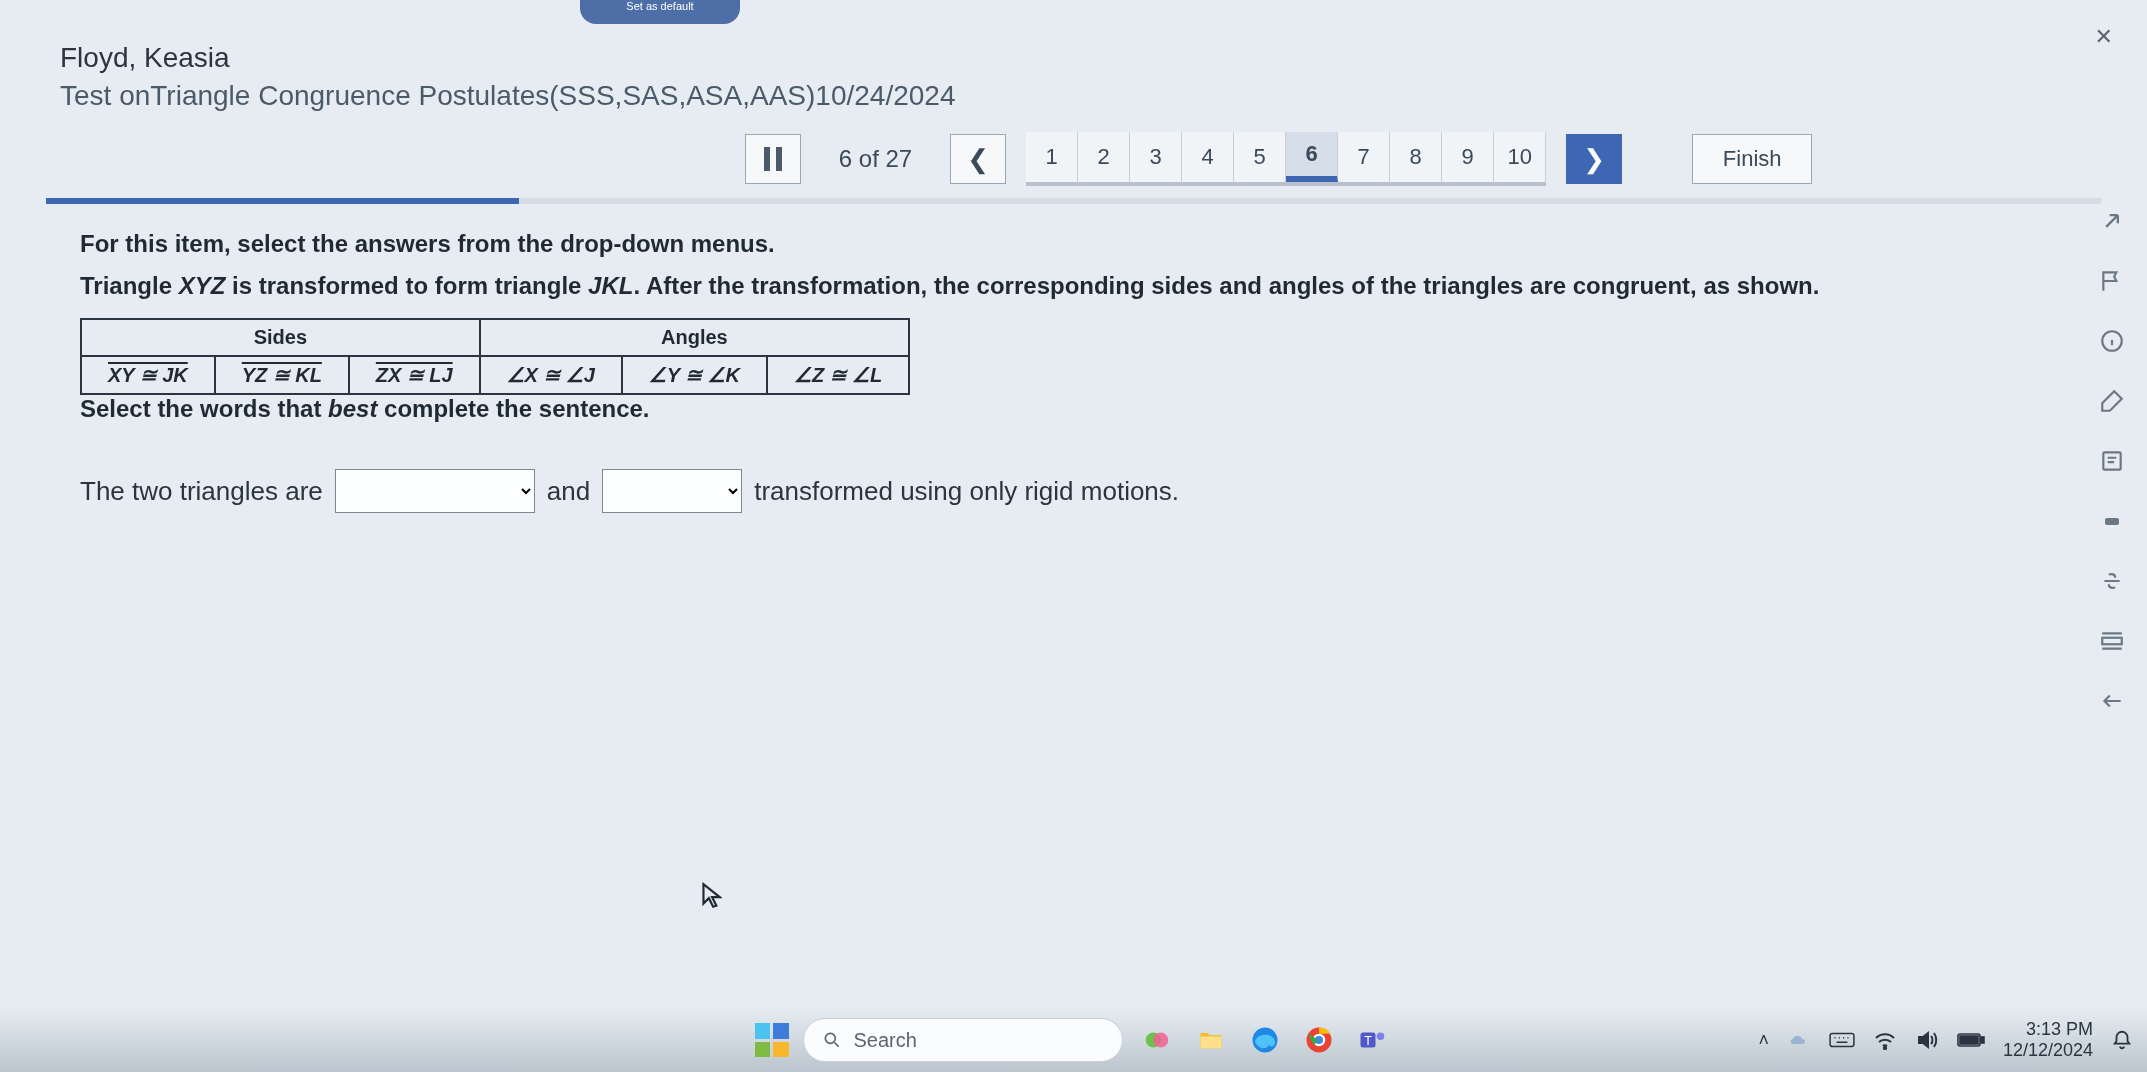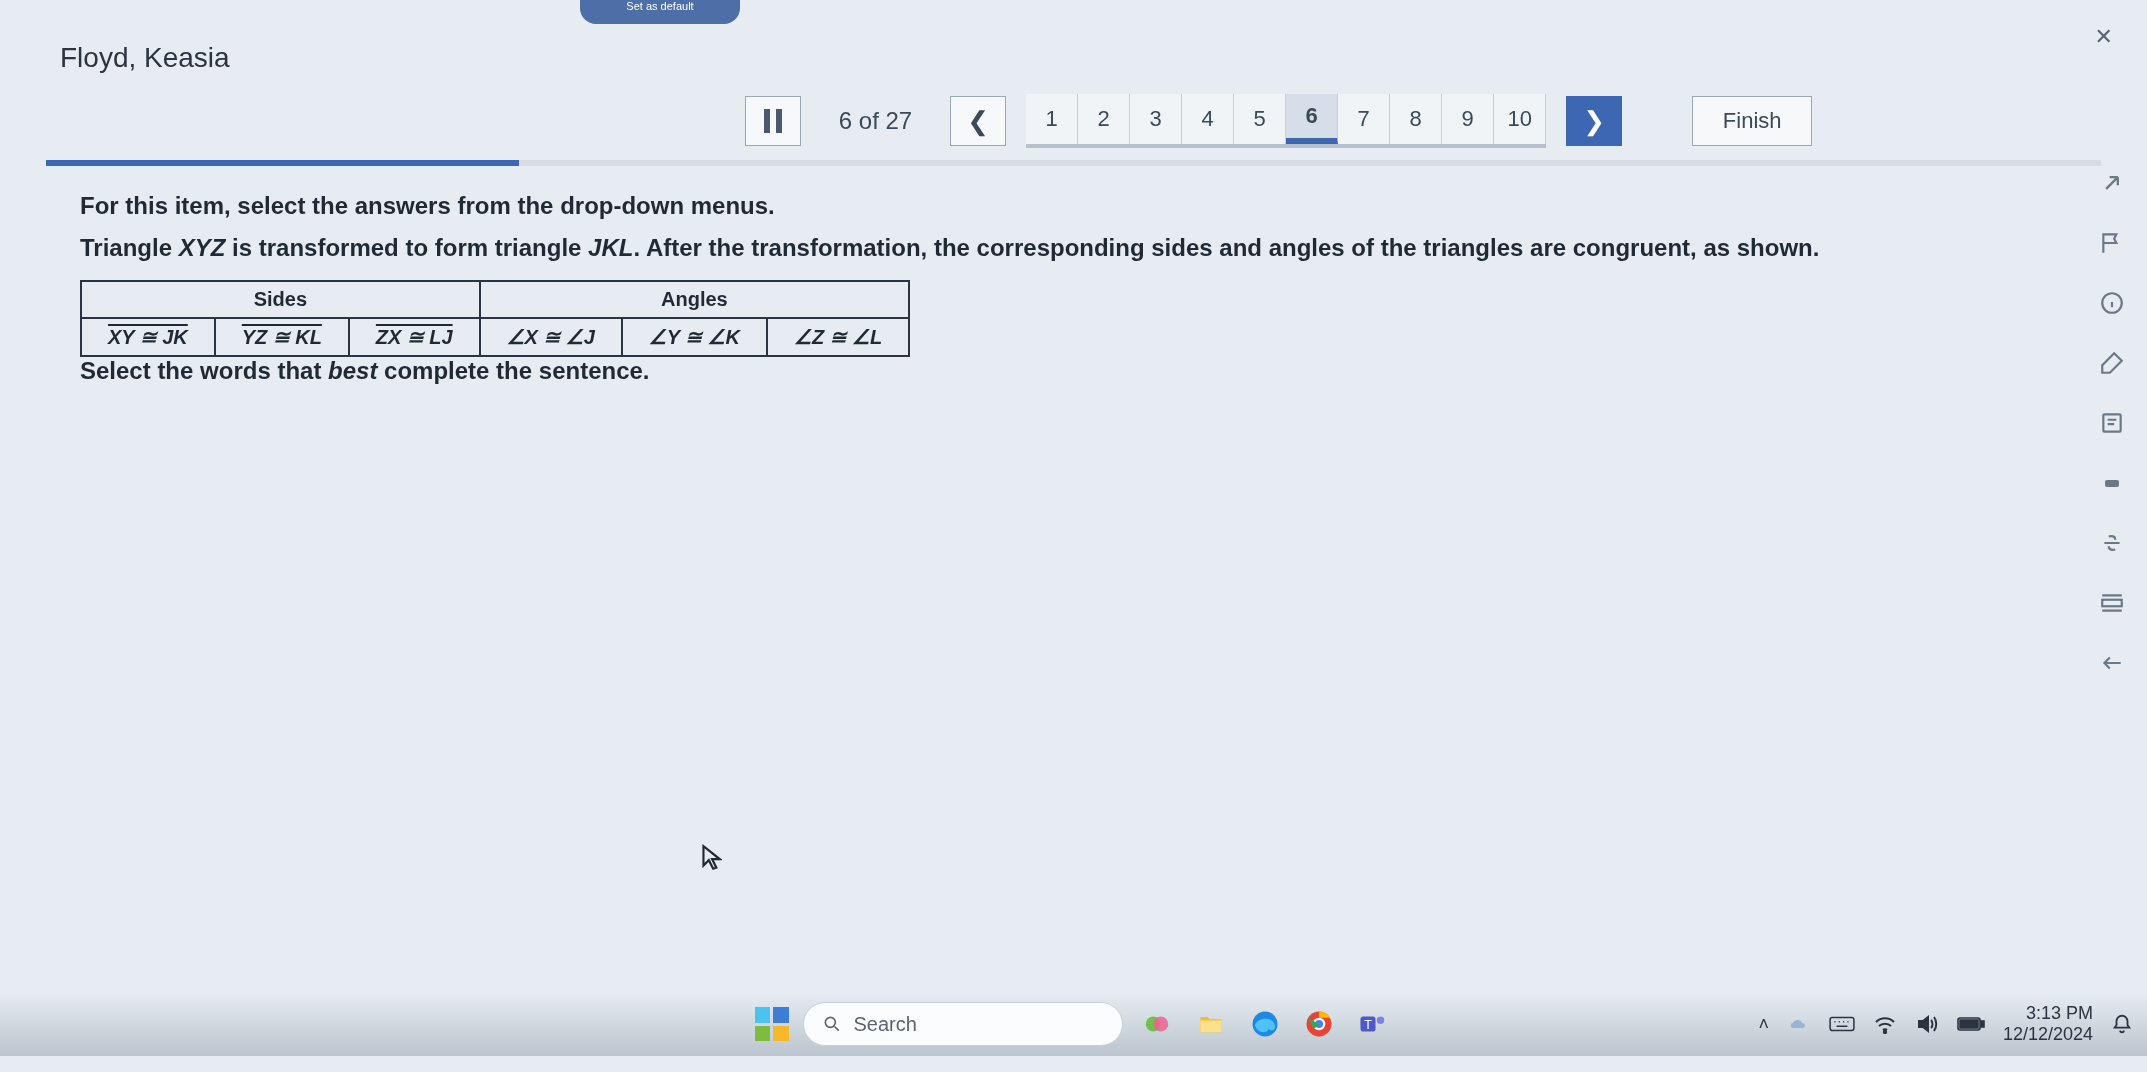--- a/index.html
+++ b/index.html
@@ -32,21 +32,21 @@
   table.cong th, table.cong td { border:2px solid #2b3541; padding:6px 26px; font-size:20px; font-weight:700; text-align:center; font-style:italic; color:#1f2a35; }
   table.cong th { font-style:normal; }
   .ov { text-decoration:overline; }
   .selectline { font-size:24px; color:#1f2a35; font-weight:600; margin-bottom:46px; }
   .selectline i { font-style:italic; font-weight:600; }
   .sentence { font-size:26px; color:#2b3541; display:flex; align-items:center; gap:12px; flex-wrap:wrap; }
   .dd { height:44px; min-width:200px; border:1px solid #7d8894; background:#fdfefe; font-size:20px; padding:0 8px; }
   .dd.small { min-width:140px; }
   .cursor { position:absolute; left:700px; top:678px; font-size:26px; color:#1f2a35; }
   
-  .taskbar { position:absolute; bottom:16px; left:0; right:0; height:64px; background:linear-gradient(180deg, rgba(230,236,241,0.6), rgba(180,190,200,0.85)); display:flex; align-items:center; padding:0 20px; }
+  .taskbar { position:absolute; bottom:0; left:0; right:0; height:64px; background:linear-gradient(180deg, rgba(230,236,241,0.6), rgba(180,190,200,0.85)); display:flex; align-items:center; padding:0 20px; }
   .tb-center { position:absolute; left:50%; transform:translateX(-50%); display:flex; align-items:center; gap:14px; }
   .win-logo { width:34px; height:34px; display:grid; grid-template-columns:1fr 1fr; grid-template-rows:1fr 1fr; gap:3px; }
   .win-logo div { background:#3d7dd8; }
   .win-logo div:nth-child(1){background:#4cc2f1;}
   .win-logo div:nth-child(3){background:#7fba42;}
   .win-logo div:nth-child(4){background:#f7b92b;}
   .search-pill { width:320px; height:44px; background:#fbfcfd; border:1px solid #c7d0d9; border-radius:22px; display:flex; align-items:center; gap:12px; padding:0 18px; font-size:20px; color:#5b6470; }
   .tb-icon { width:40px; height:40px; border-radius:8px; display:flex; align-items:center; justify-content:center; font-size:24px; }
   .tb-right { position:absolute; right:14px; display:flex; align-items:center; gap:18px; color:#2b3541; font-size:18px; }
   .clock { text-align:right; line-height:1.15; }
@@ -56,20 +56,21 @@
 </head>
 <body>
 
 <div class="app-shell">
 
   <div class="top-pill">Set as default</div>
   <div class="close-x">✕</div>
 
   <div class="header">
     <div class="student">Floyd, Keasia</div>
+    <div class="testname">Test onTriangle Congruence Postulates(SSS,SAS,ASA,AAS)10/24/2024</div>
   </div>
 
   <div class="nav-row">
     <div class="pause-btn">
         <span></span>
         <span></span>
       </div>
     <div class="counter">6 of 27</div>
     <div class="arrow-btn">❮</div>
     <div class="qnum-row">
@@ -165,20 +166,27 @@
         <td>∠Y ≅ ∠K</td>
         <td>∠Z ≅ ∠L</td>
       </tr>
     </tbody>
       </table>
 
     <div class="selectline">
       <span>Select the words that </span><i>best</i><span> complete the sentence.</span>
     </div>
 
+    <div class="sentence">
+      <span>The two triangles are</span>
+      <select class="dd" value=""><option></option></select>
+      <span>and</span>
+      <select class="dd small" value=""><option></option></select>
+      <span>transformed using only rigid motions.</span>
+    </div>
 
     <div class="cursor">
       <svg width="22" height="28" viewBox="0 0 20 26" fill="none" stroke="#1f2a35" stroke-width="2">
           <path d="M3 2l0 18 5-5 4 8 3-1-4-8 7 0z"></path>
         </svg>
     </div>
   </div>
 
   <div class="taskbar">
     <div class="tb-center">

